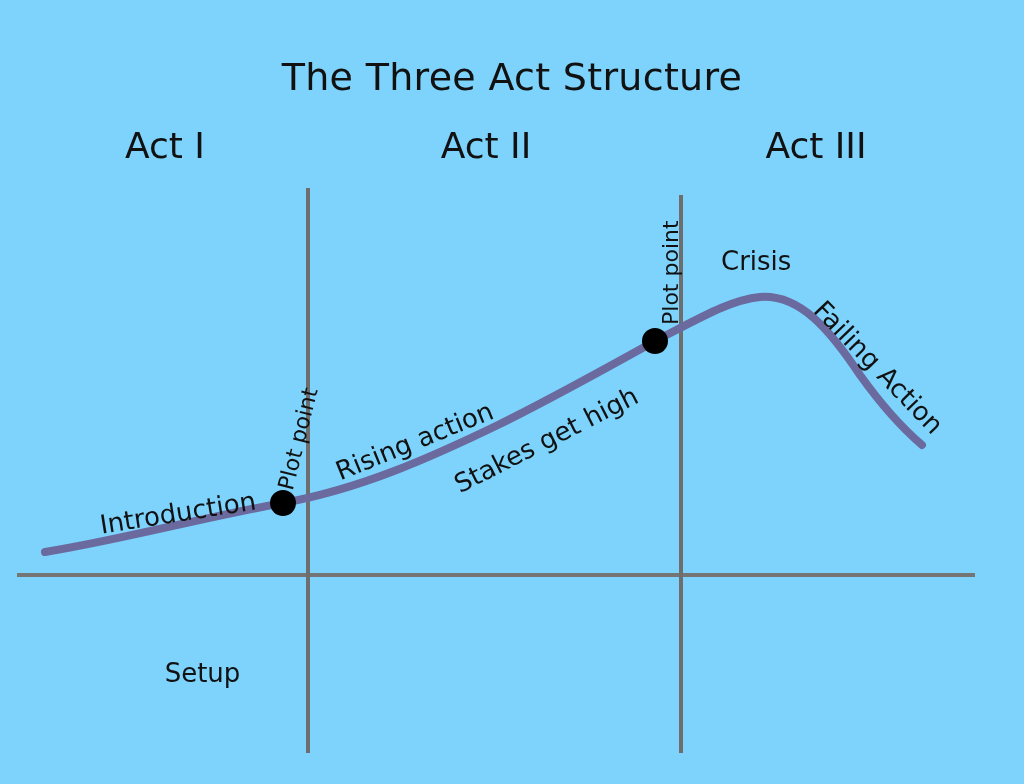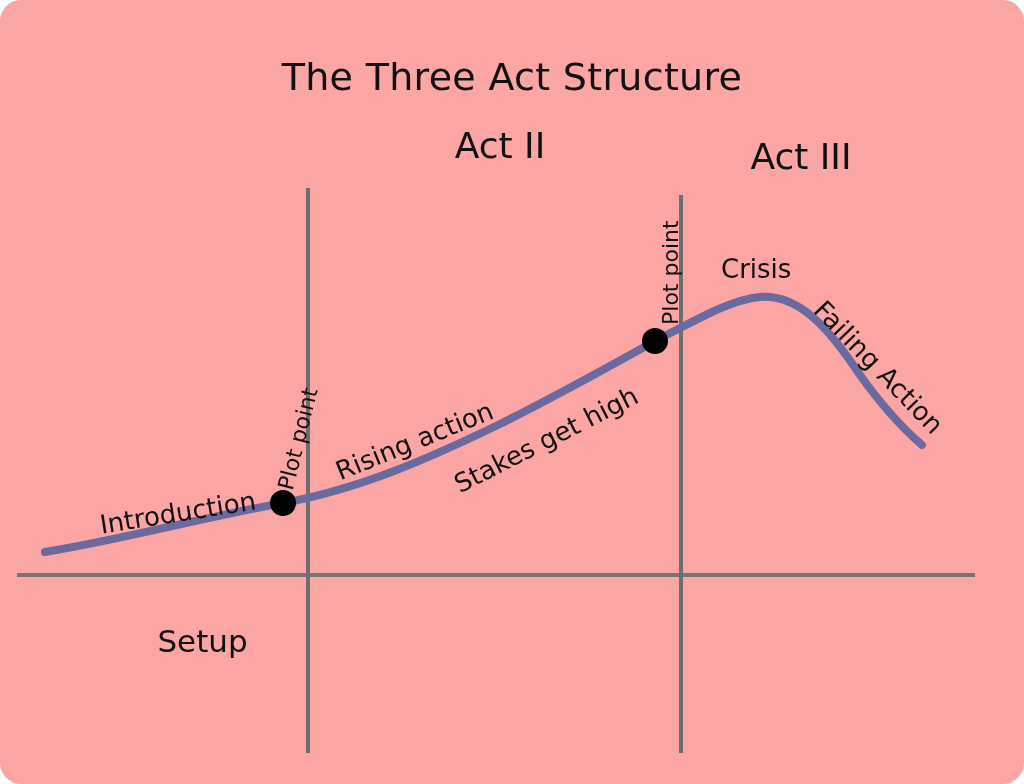--- a/index.html
+++ b/index.html
@@ -12,22 +12,21 @@
     height: 784px;
     font-family: "DejaVu Sans", "Liberation Sans", sans-serif;
     color: #000000;
     overflow: hidden;
     position: relative;
   }
   #canvas {
     position: relative;
     width: 1024px;
     height: 784px;
-    background: #fca5a5;
-    border-radius: 21px;
+    background: #7dd3fc;
   }
   #plot-svg {
     position: absolute;
     left: 0;
     top: 0;
     width: 1024px;
     height: 784px;
   }
   .lbl {
     position: absolute;
@@ -46,26 +45,26 @@
     color: #111111;
   }
   
   .act-label {
     top: 128px;
     font-size: 36px;
     text-align: center;
     color: #111111;
   }
   #act-label-0 { left: 55px;  width: 220px; }
-  #act-label-1 { left: 390px; width: 220px; }
-  #act-label-2 { left: 691px; width: 220px; margin-top: 11px; }
+  #act-label-1 { left: 376px; width: 220px; }
+  #act-label-2 { left: 706px; width: 220px; }
   
   .section-label {
-    top: 626px;
-    font-size: 31px;
+    top: 660px;
+    font-size: 26px;
     text-align: center;
     color: #111111;
   }
   #section-label-0 { left:  95px; width: 215px; }
   #section-label-1 { left: 358px; width: 275px; }
   #section-label-2 { left: 705px; width: 250px; }
   
   .curve-label {
     font-size: 26px;
     color: #111111;
@@ -77,21 +76,21 @@
   }
   #curve-label-rising-action {
     left: 332px; top: 460px;
     transform: rotate(-22deg);
   }
   #curve-label-stakes-get-high {
     left: 450px; top: 474px;
     transform: rotate(-27deg);
   }
   #curve-label-crisis {
-    left: 721px; top: 256px;
+    left: 721px; top: 248px;
     transform: rotate(0deg);
   }
   #curve-label-failing-action {
     left: 828px; top: 296px;
     transform: rotate(46deg);
   }
   .plot-point-label {
     font-size: 22px;
     color: #111111;
     transform-origin: 0 0;
@@ -125,20 +124,21 @@
              C 700 318, 730 300, 760 297
              C 800 294, 830 330, 860 375
              C 885 410, 908 433, 922 445" fill="none" stroke="#6b6a9e" stroke-width="8" stroke-linecap="round" stroke-linejoin="round"></path>
 
     <circle cx="283" cy="503" r="13" fill="#000000"></circle>
     <circle cx="655" cy="341" r="13" fill="#000000"></circle>
   </svg>
 
   <div class="lbl" id="chart-title">The Three Act Structure</div>
 
+  <div class="lbl act-label" id="act-label-0">Act I</div>
   <div class="lbl act-label" id="act-label-1">Act II</div>
   <div class="lbl act-label" id="act-label-2">Act III</div>
 
   <div class="lbl section-label" id="section-label-0">Setup</div>
 
   <div class="lbl curve-label" id="curve-label-introduction">Introduction</div>
   <div class="lbl curve-label" id="curve-label-rising-action">Rising action</div>
   <div class="lbl curve-label" id="curve-label-stakes-get-high">Stakes get high</div>
   <div class="lbl curve-label" id="curve-label-crisis">Crisis</div>
   <div class="lbl curve-label" id="curve-label-failing-action">Failing Action</div>

